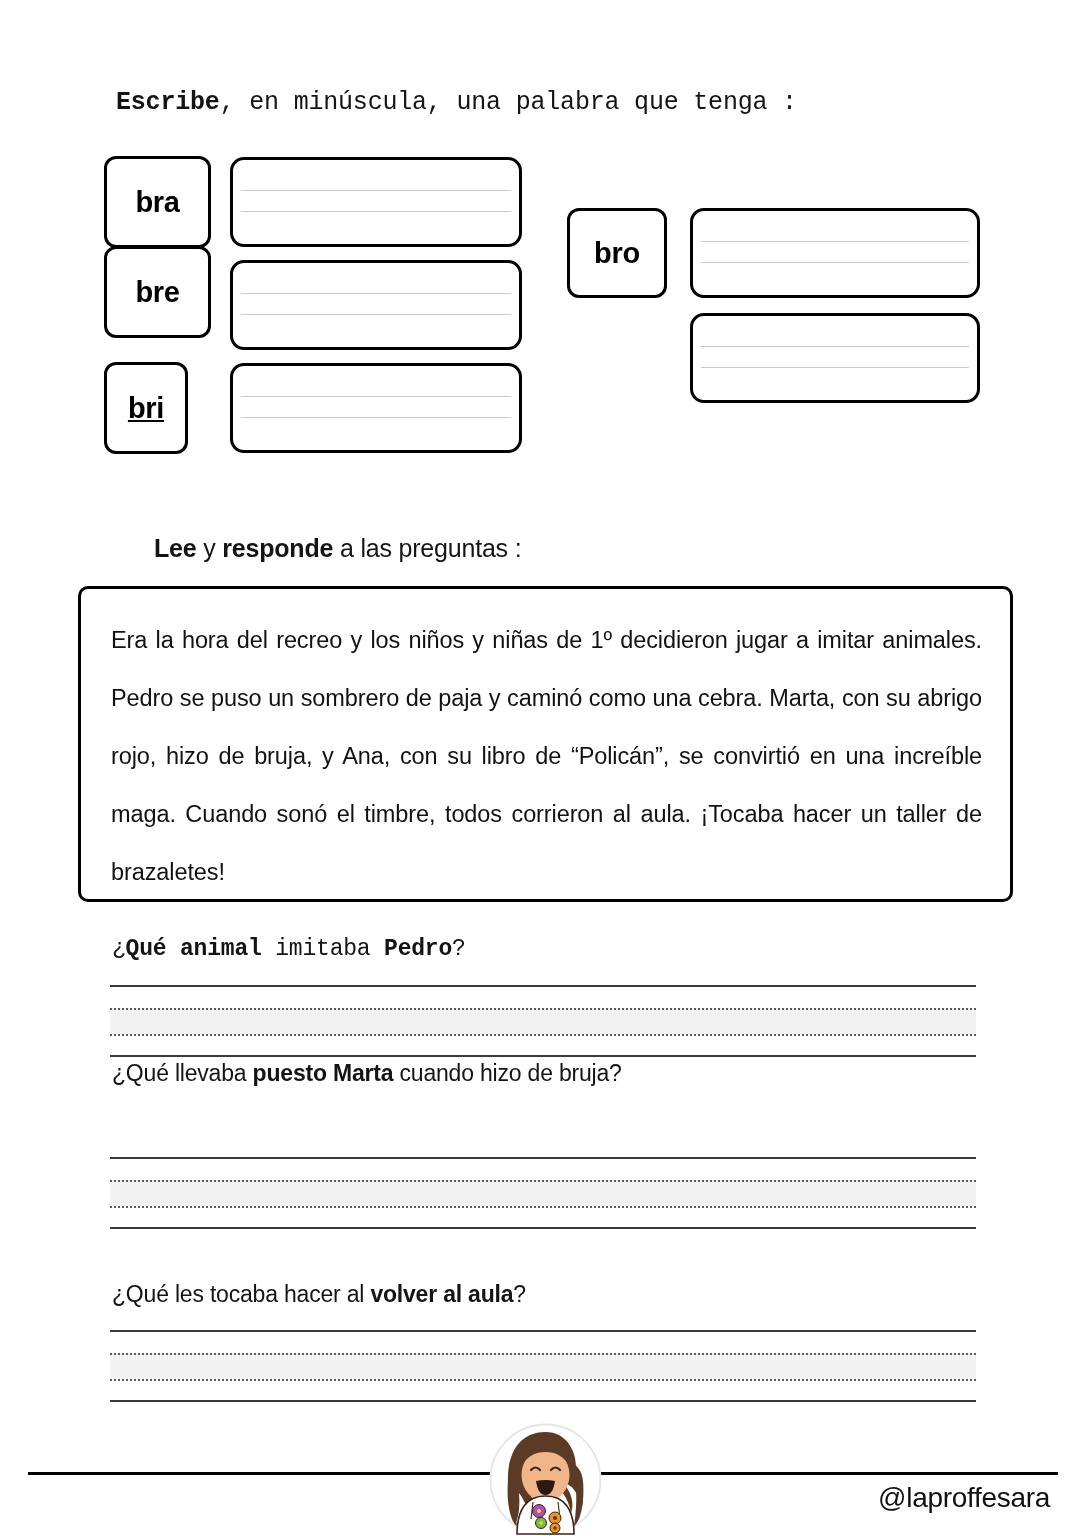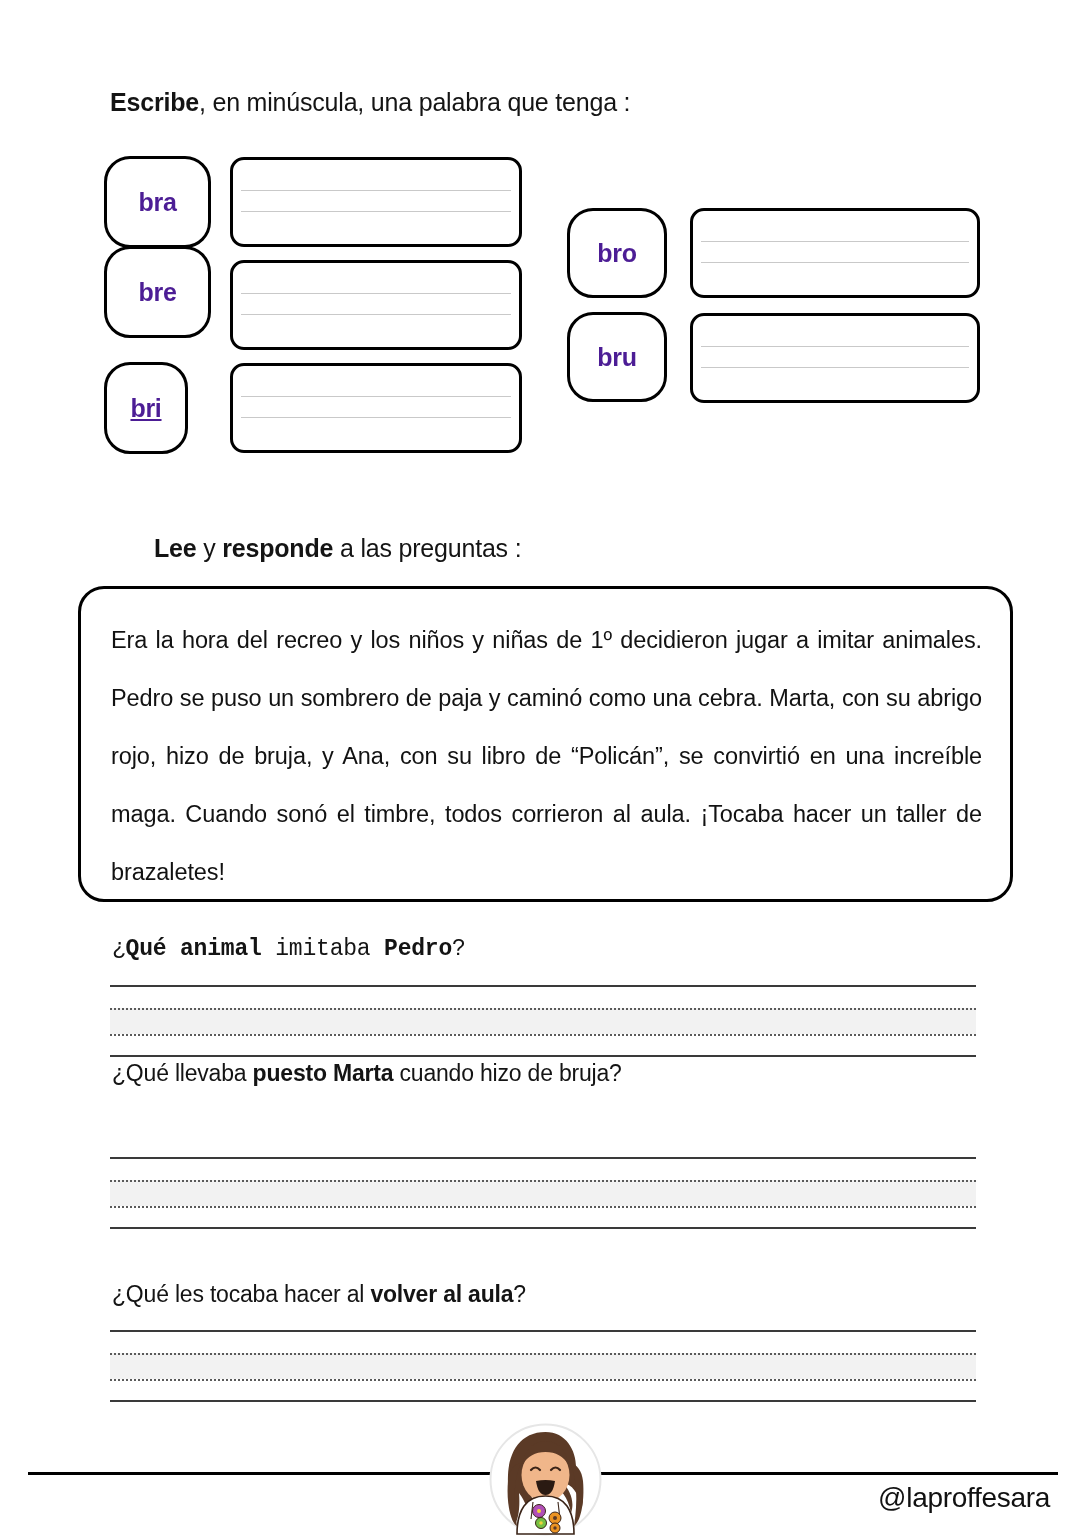--- a/index.html
+++ b/index.html
@@ -27,36 +27,36 @@
   
   .instruction {
     position: absolute;
     font-size: 25px;
     letter-spacing: -0.2px;
     color: #141414;
     white-space: nowrap;
   }
   .instruction b { font-weight: 700; }
 
-  #instruction-escribe { left: 110px; top: 88px; }
+  #instruction-escribe { left: 116px; top: 88px; font-family: Liberation Mono, monospace; }
   #instruction-lee     { left: 110px; top: 534px; margin-left: 44px; }
 
   
   .syl-label {
     position: absolute;
     border: 3.5px solid #000;
-    border-radius: 26px;
+    border-radius: 12px;
     background: #fff;
     display: flex;
     align-items: center;
     justify-content: center;
-    font-size: 25px;
+    font-size: 29px;
     font-weight: 700;
     letter-spacing: -0.3px;
-    color: #4c1d95;
+    color: #000000;
   }
 
   .syl-write {
     position: absolute;
     border: 3.5px solid #000;
     border-radius: 14px;
     background: #fff;
     overflow: hidden;
   }
   .syl-write .gl {
@@ -84,21 +84,21 @@
   #syl-box-bru   { left: 690px; top: 313px;  width: 290px; height: 90px; }
 
   
   #passage-box {
     position: absolute;
     left: 78px;
     top: 586px;
     width: 935px;
     height: 316px;
     border: 3.5px solid #000;
-    border-radius: 26px;
+    border-radius: 10px;
     background: #fff;
     padding: 22px 28px 0 30px;
   }
   #passage-text {
     font-size: 23.5px;
     line-height: 58px;
     text-align: justify;
     text-align-last: left;
     color: #121212;
     letter-spacing: -0.1px;
@@ -212,21 +212,20 @@
     <div class="gl gl1"></div>
     <div class="gl gl2"></div>
   </div>
 
   <div class="syl-label" id="syl-label-bro">bro</div>
   <div class="syl-write" id="syl-box-bro">
     <div class="gl gl1"></div>
     <div class="gl gl2"></div>
   </div>
 
-  <div class="syl-label" id="syl-label-bru">bru</div>
   <div class="syl-write" id="syl-box-bru">
     <div class="gl gl1"></div>
     <div class="gl gl2"></div>
   </div>
 
   <div class="instruction" id="instruction-lee">
     <b>Lee</b><span> y </span><b>responde</b><span> a las preguntas :</span>
   </div>
 
   <div id="passage-box">

